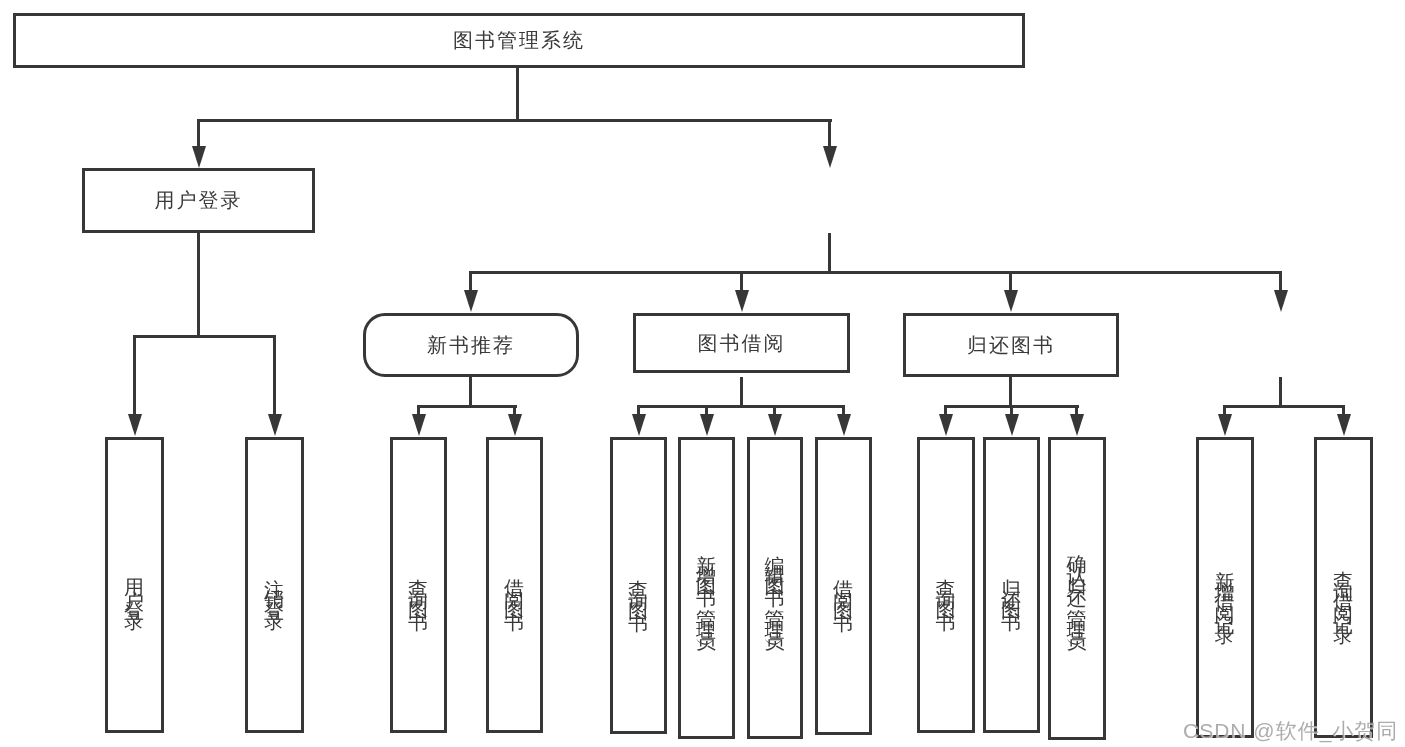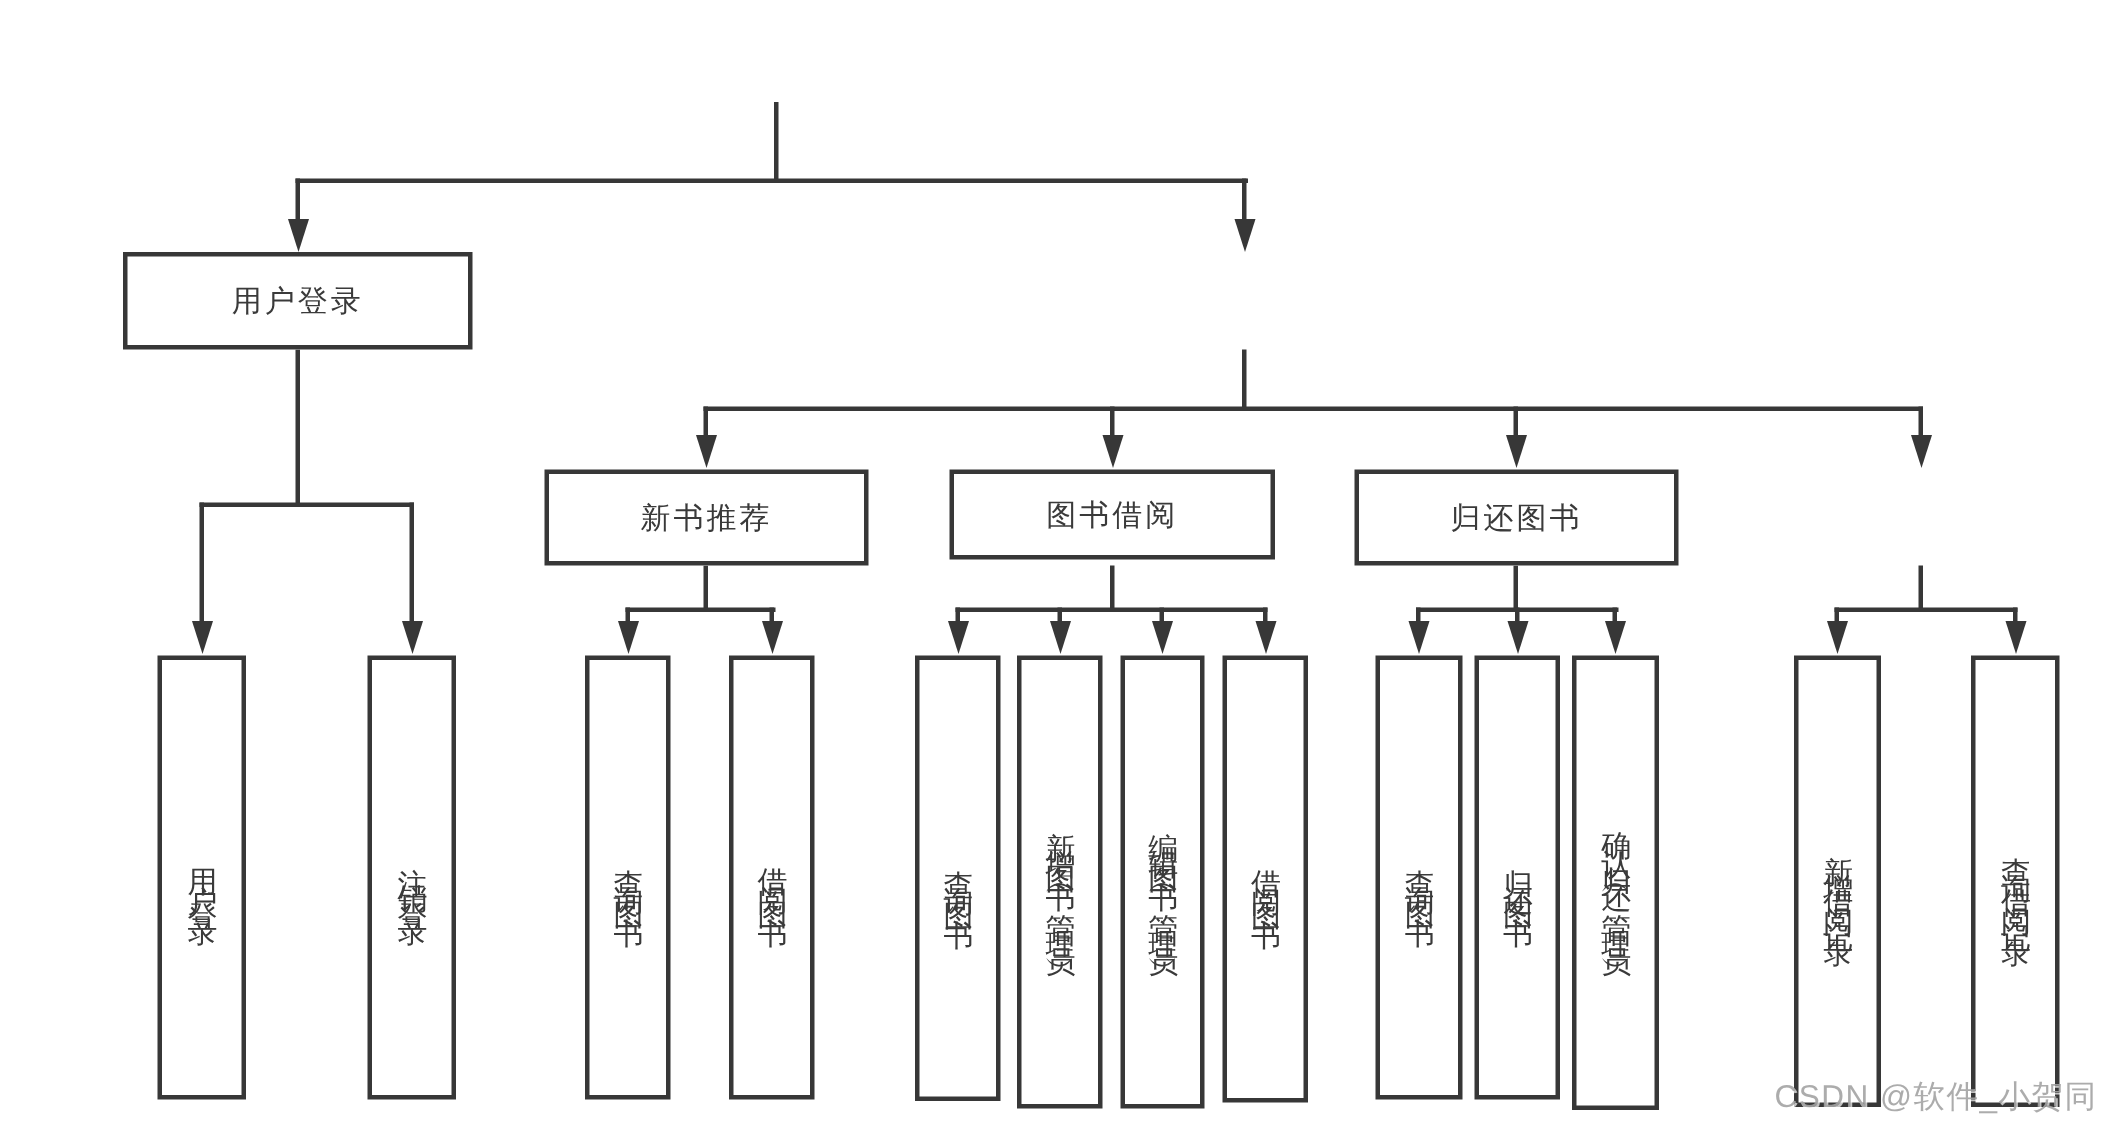--- a/index.html
+++ b/index.html
@@ -41,24 +41,25 @@
     font-size:21px; color:rgba(163,163,163,0.9);
     letter-spacing:1px; z-index:3;
     text-shadow:1px 1px 0 rgba(255,255,255,0.7);
   }
 </style>
 </head>
 <body>
 
 <div id="canvas">
 
+  <div class="box" style="left:13px; top:13px; width:1012px; height:55px;">图书管理系统</div>
 
   <div class="box" style="left:82px; top:168px; width:233px; height:65px;">用户登录</div>
 
-  <div class="box" style="left:363px; top:313px; width:216px; height:64px;">新书推荐</div>
+  <div class="box" style="left:363px; top:313px; width:216px; height:64px;border-radius:22px;">新书推荐</div>
   <div class="box" style="left:633px; top:313px; width:217px; height:60px;">图书借阅</div>
   <div class="box" style="left:903px; top:313px; width:216px; height:64px;">归还图书</div>
 
   <div class="box vbox" style="left:105px; top:437px; width:59px; height:296px;">用户登录</div>
   <div class="box vbox" style="left:245px; top:437px; width:59px; height:296px;">注销登录</div>
 
   <div class="box vbox" style="left:390px; top:437px; width:57px; height:296px;">查询图书</div>
   <div class="box vbox" style="left:486px; top:437px; width:57px; height:296px;">借阅图书</div>
 
   <div class="box vbox" style="left:610px; top:437px; width:57px; height:297px;">查询图书</div>

